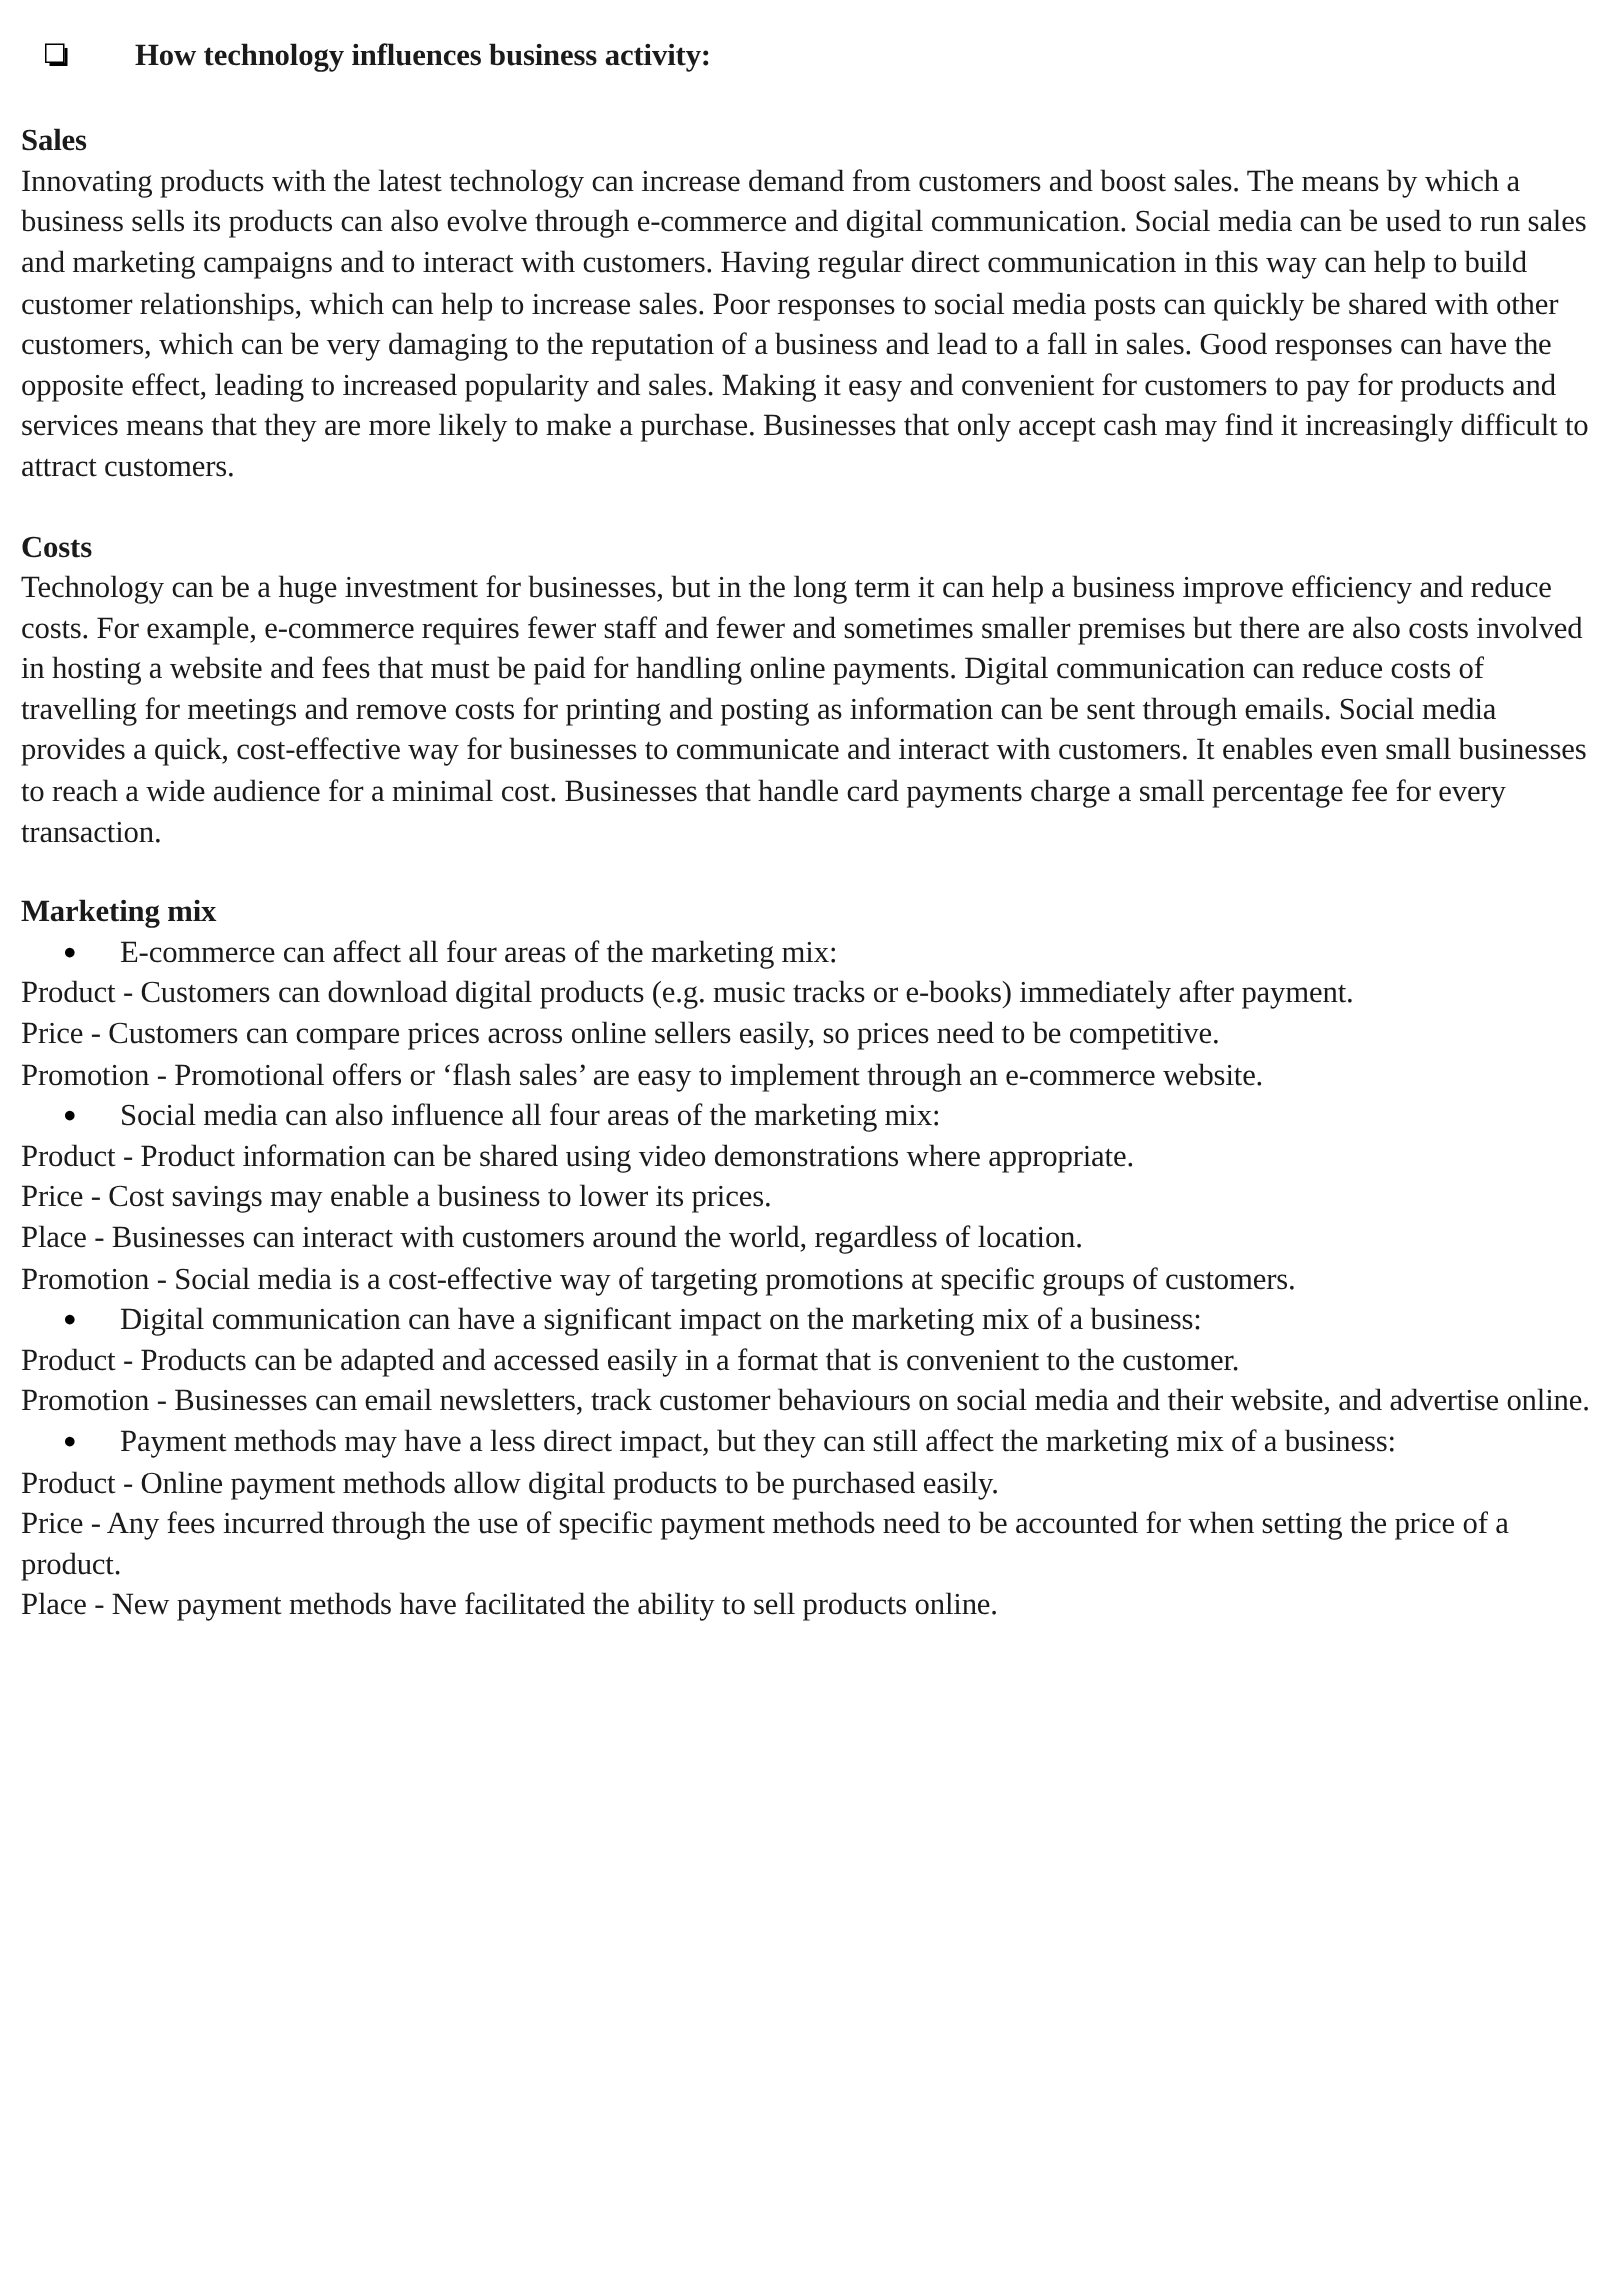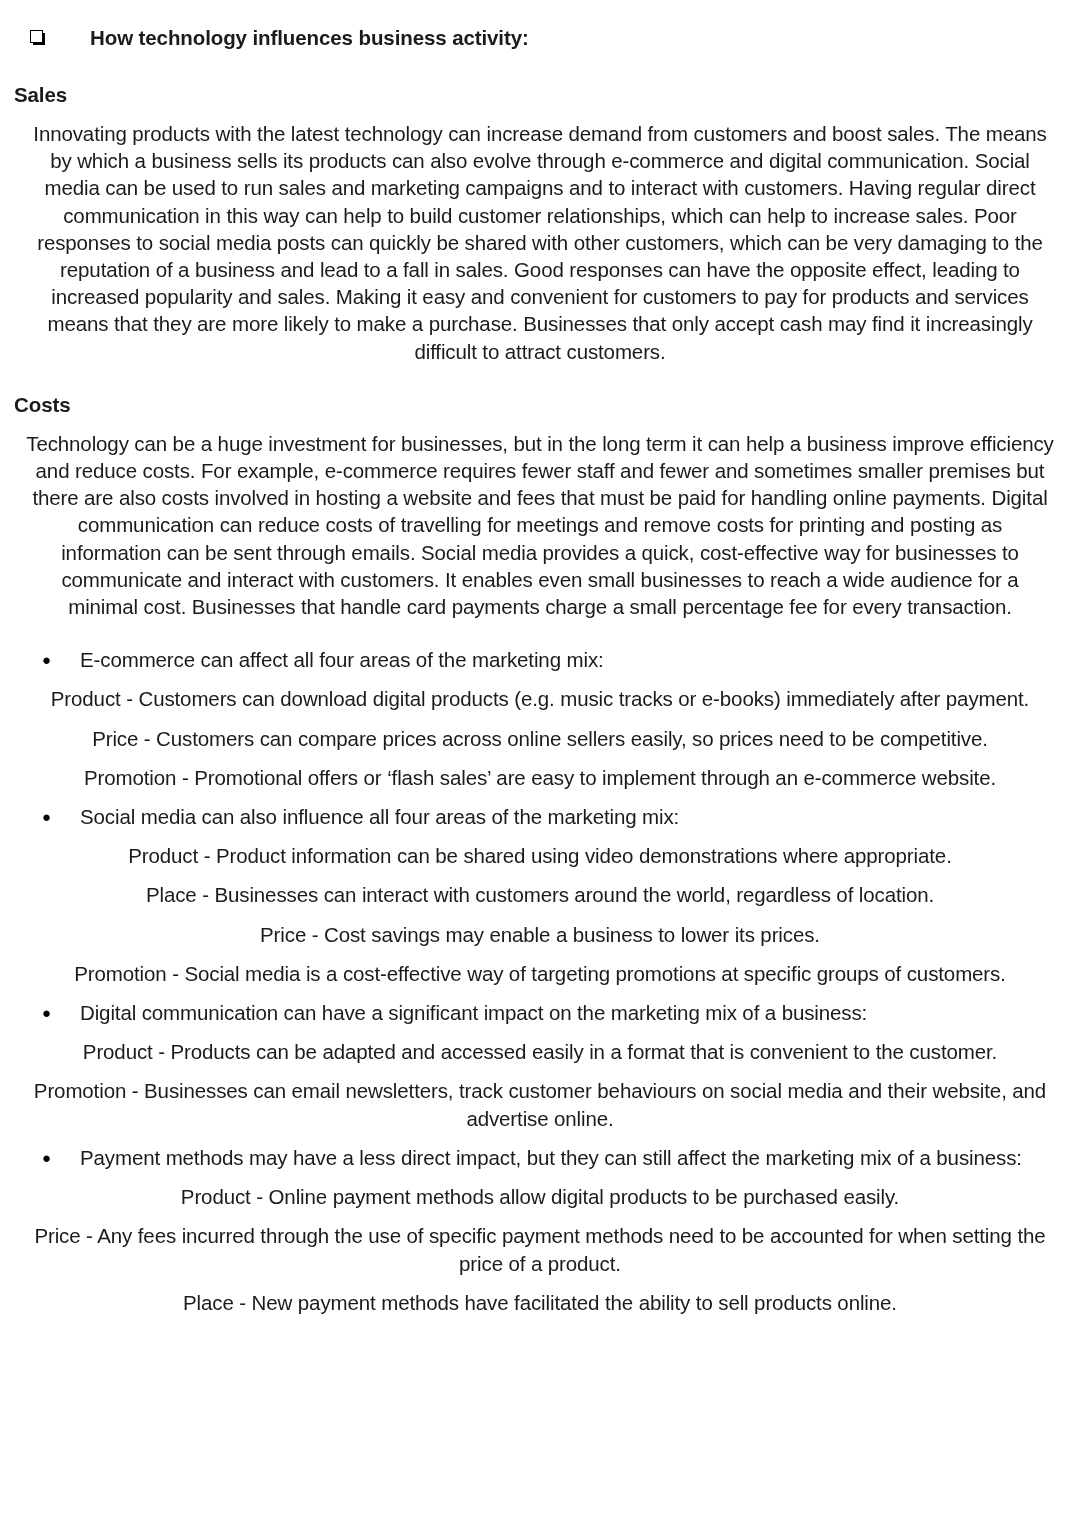--- a/index.html
+++ b/index.html
@@ -17,20 +17,21 @@
     overflow: hidden;
   }
 
   .page {
     position: relative;
     width: 1080px;
     height: 1373px;
     box-sizing: border-box;
     padding: 16px 14px 0 14px;
     background: #ffffff;
+    font-family: Liberation Serif, serif;
   }
 
   
   .doc-heading {
     display: flex;
     align-items: flex-start;
     margin: 0 0 30px 0;
     padding-top: 8px;
   }
   .doc-heading .marker {
@@ -87,23 +88,23 @@
     font-size: 20.5px;
     line-height: 27px;
     font-weight: bold;
     margin: 0;
     letter-spacing: -0.1px;
   }
 
   .para {
     font-size: 20.5px;
     line-height: 27.2px;
-    margin: 12px;
+    margin: 0;
     letter-spacing: -0.12px;
-    text-align: center;
+    text-align: left;
     white-space: pre-wrap;
   }
 
   
   .bullet-row {
     display: flex;
     align-items: flex-start;
     font-size: 20.5px;
     line-height: 27.2px;
     letter-spacing: -0.12px;
@@ -140,42 +141,43 @@
     <div class="section-heading">Sales</div>
     <div class="para">Innovating products with the latest technology can increase demand from customers and boost sales. The means by which a business sells its products can also evolve through e-commerce and digital communication. Social media can be used to run sales and marketing campaigns and to interact with customers. Having regular direct communication in this way can help to build customer relationships, which can help to increase sales. Poor responses to social media posts can quickly be shared with other customers, which can be very damaging to the reputation of a business and lead to a fall in sales. Good responses can have the opposite effect, leading to increased popularity and sales. Making it easy and convenient for customers to pay for products and services means that they are more likely to make a purchase. Businesses that only accept cash may find it increasingly difficult to attract customers.</div>
   </div>
 
   <div class="section">
     <div class="section-heading">Costs</div>
     <div class="para">Technology can be a huge investment for businesses, but in the long term it can help a business improve efficiency and reduce costs. For example, e-commerce requires fewer staff and fewer and sometimes smaller premises but there are also costs involved in hosting a website and fees that must be paid for handling online payments. Digital communication can reduce costs of travelling for meetings and remove costs for printing and posting as information can be sent through emails. Social media provides a quick, cost-effective way for businesses to communicate and interact with customers. It enables even small businesses to reach a wide audience for a minimal cost. Businesses that handle card payments charge a small percentage fee for every transaction.</div>
   </div>
 
   <div class="section">
+    <div class="section-heading">Marketing mix</div>
 
     <div class="bullet-group">
       <div class="bullet-row">
         <span class="dot">●</span>
         <span class="bullet-text">E-commerce can affect all four areas of the marketing mix:</span>
       </div>
       <div class="sub-lines">
         <div class="para">Product - Customers can download digital products (e.g. music tracks or e-books) immediately after payment.</div>
         <div class="para">Price - Customers can compare prices across online sellers easily, so prices need to be competitive.</div>
         <div class="para">Promotion - Promotional offers or ‘flash sales’ are easy to implement through an e-commerce website.</div>
       </div>
     </div>
 
     <div class="bullet-group">
       <div class="bullet-row">
         <span class="dot">●</span>
         <span class="bullet-text">Social media can also influence all four areas of the marketing mix:</span>
       </div>
       <div class="sub-lines">
         <div class="para">Product - Product information can be shared using video demonstrations where appropriate.</div>
+        <div class="para">Price - Cost savings may enable a business to lower its prices.</div>
         <div class="para">Place - Businesses can interact with customers around the world, regardless of location.</div>
-        <div class="para">Price - Cost savings may enable a business to lower its prices.</div>
         <div class="para">Promotion - Social media is a cost-effective way of targeting promotions at specific groups of customers.</div>
       </div>
     </div>
 
     <div class="bullet-group">
       <div class="bullet-row">
         <span class="dot">●</span>
         <span class="bullet-text">Digital communication can have a significant impact on the marketing mix of a business:</span>
       </div>
       <div class="sub-lines">

